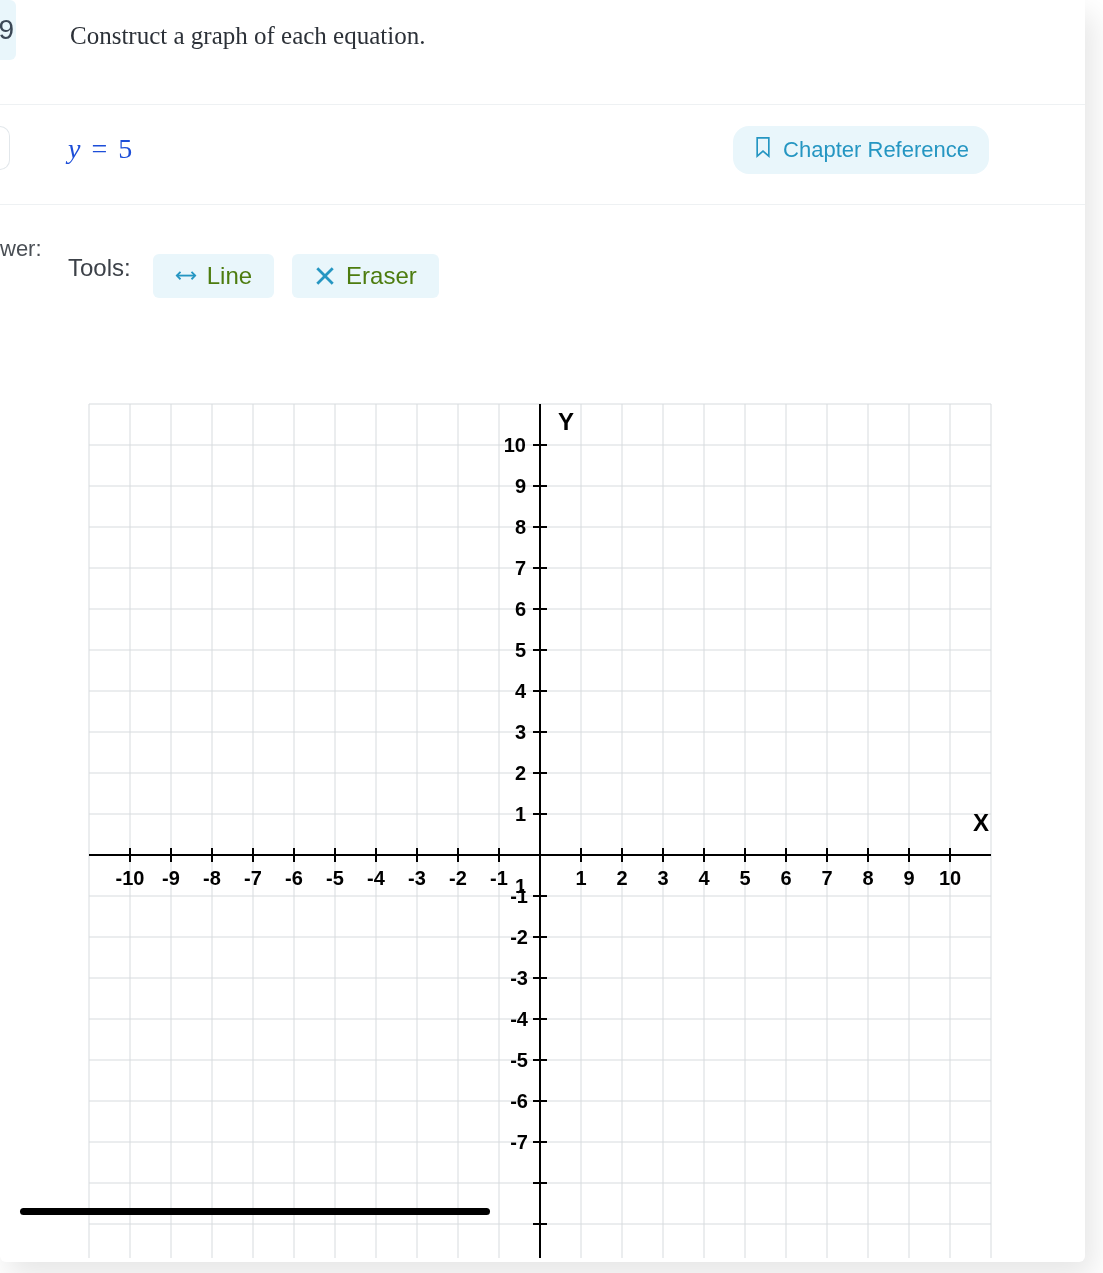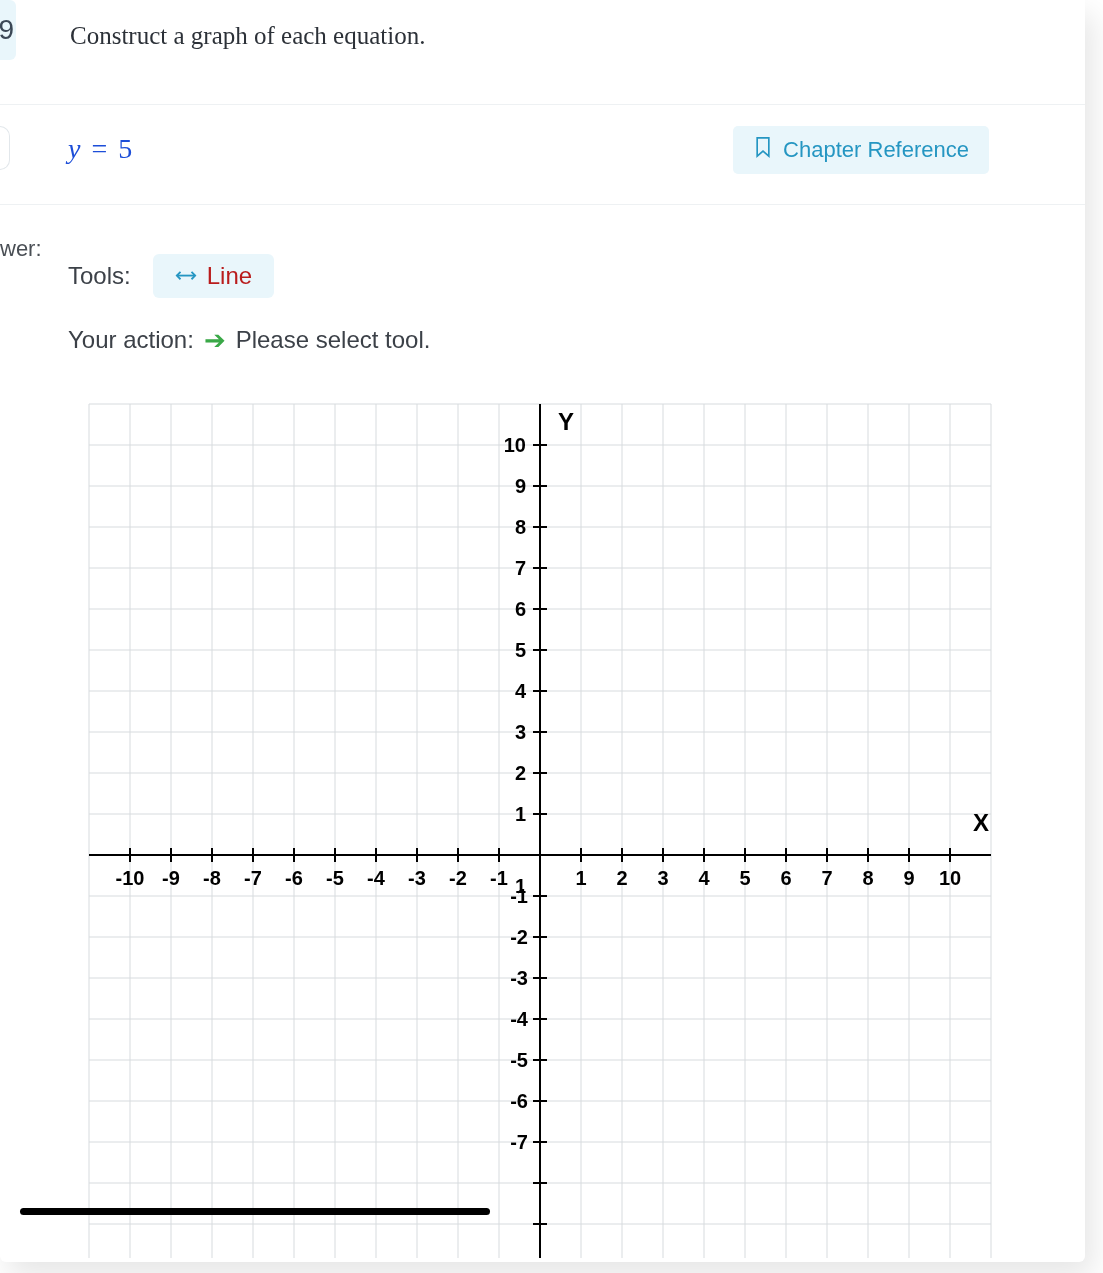--- a/index.html
+++ b/index.html
@@ -102,21 +102,21 @@
     right: 96px;
     top: 126px;
     height: 48px;
     padding: 0 20px;
     display: flex;
     align-items: center;
     gap: 10px;
     background: #e9f6fb;
     color: #2596c2;
     font-size: 22px;
-    border-radius: 5px;
+    border-radius: 16px;
     cursor: pointer;
   }
   .chapter-ref svg { width: 20px; height: 24px; }
 
   .hr2 {
     position: absolute;
     left: 0;
     top: 204px;
     width: 1085px;
     height: 1px;
@@ -130,31 +130,31 @@
     font-size: 22px;
     color: #4a4f55;
     text-align: right;
   }
 
   .tools-row {
     position: absolute;
     left: 68px;
     top: 254px;
     display: flex;
-    align-items: center;
+    align-items: flex-start;
     gap: 18px;
     font-size: 24px;
   }
   .tools-label { color: #3c4148; margin-right: 4px;}
   .tool-btn {
     display: flex;
     align-items: center;
     gap: 10px;
     background: #e9f6fb;
-    color: #b91c1c;
+    color: #4d7c0f;
     padding: 8px 22px;
     border-radius: 6px;
     font-size: 24px;
     cursor: pointer;
   }
   .tool-btn .tool-ico {
     display: inline-flex;
     align-items: center;
     justify-content: center;
     width: 22px;
@@ -244,27 +244,31 @@
         <span class="tool-ico">
           <svg viewBox="0 0 24 10">
             <line x1="2" y1="5" x2="22" y2="5" stroke="#2596c2" stroke-width="2"></line>
             <polyline points="6,1 2,5 6,9" fill="none" stroke="#2596c2" stroke-width="2"></polyline>
             <polyline points="18,1 22,5 18,9" fill="none" stroke="#2596c2" stroke-width="2"></polyline>
           </svg>
         </span>
         <span>Line</span>
       </div>
 
+      <div class="tool-btn">
+        <span class="tool-ico">
+          <svg viewBox="0 0 20 20">
+            <line x1="3" y1="3" x2="17" y2="17" stroke="#2596c2" stroke-width="2.5"></line>
+            <line x1="17" y1="3" x2="3" y2="17" stroke="#2596c2" stroke-width="2.5"></line>
+          </svg>
+        </span>
+        <span>Eraser</span>
+      </div>
     </div>
 
-    <div class="action-row">
-      <span>Your action:</span>
-      <span class="arrow">➔</span>
-      <span>Please select tool.</span>
-    </div>
 
     <div class="graph-wrap">
       <svg class="graph-svg" viewBox="0 0 930 870">
 
         <g id="grid">
             <line x1="21" y1="16" x2="21" y2="870" stroke="#d7dbde" stroke-width="1"></line>
             <line x1="62" y1="16" x2="62" y2="870" stroke="#d7dbde" stroke-width="1"></line>
             <line x1="103" y1="16" x2="103" y2="870" stroke="#d7dbde" stroke-width="1"></line>
             <line x1="144" y1="16" x2="144" y2="870" stroke="#d7dbde" stroke-width="1"></line>
             <line x1="185" y1="16" x2="185" y2="870" stroke="#d7dbde" stroke-width="1"></line>

